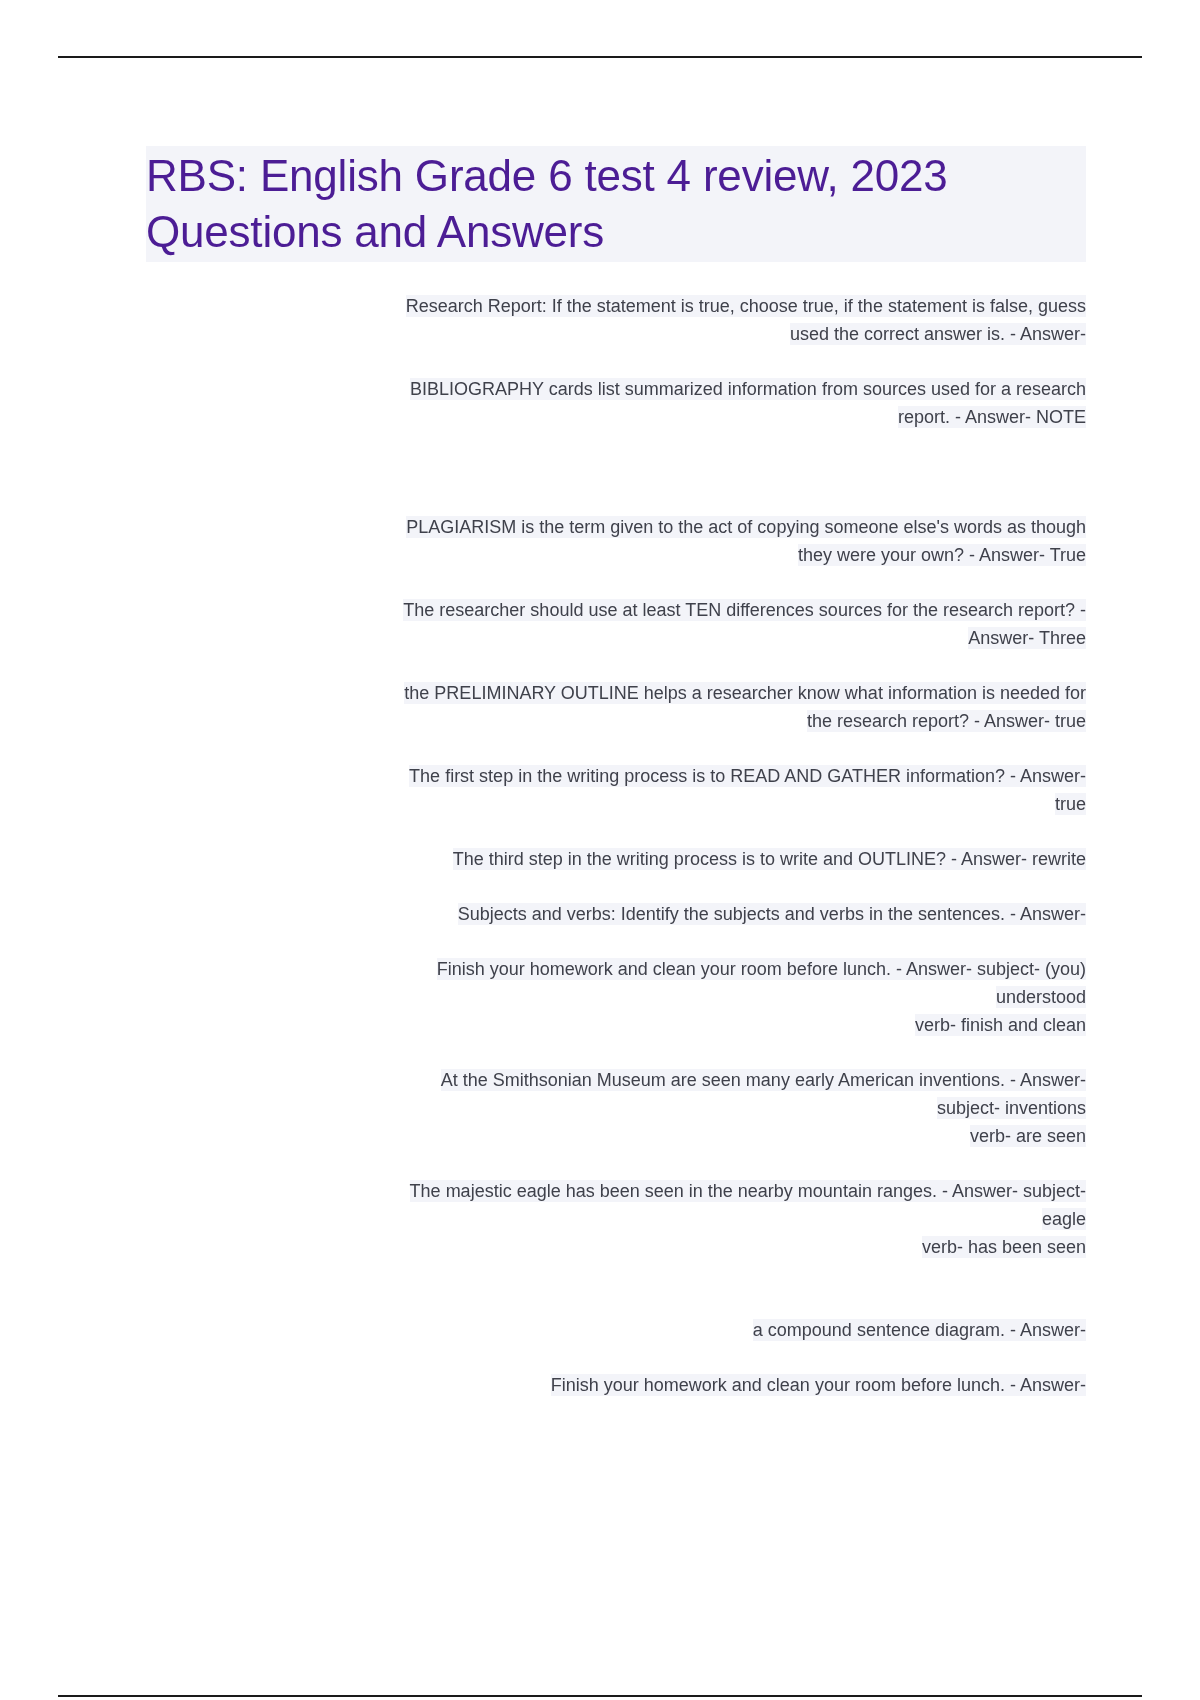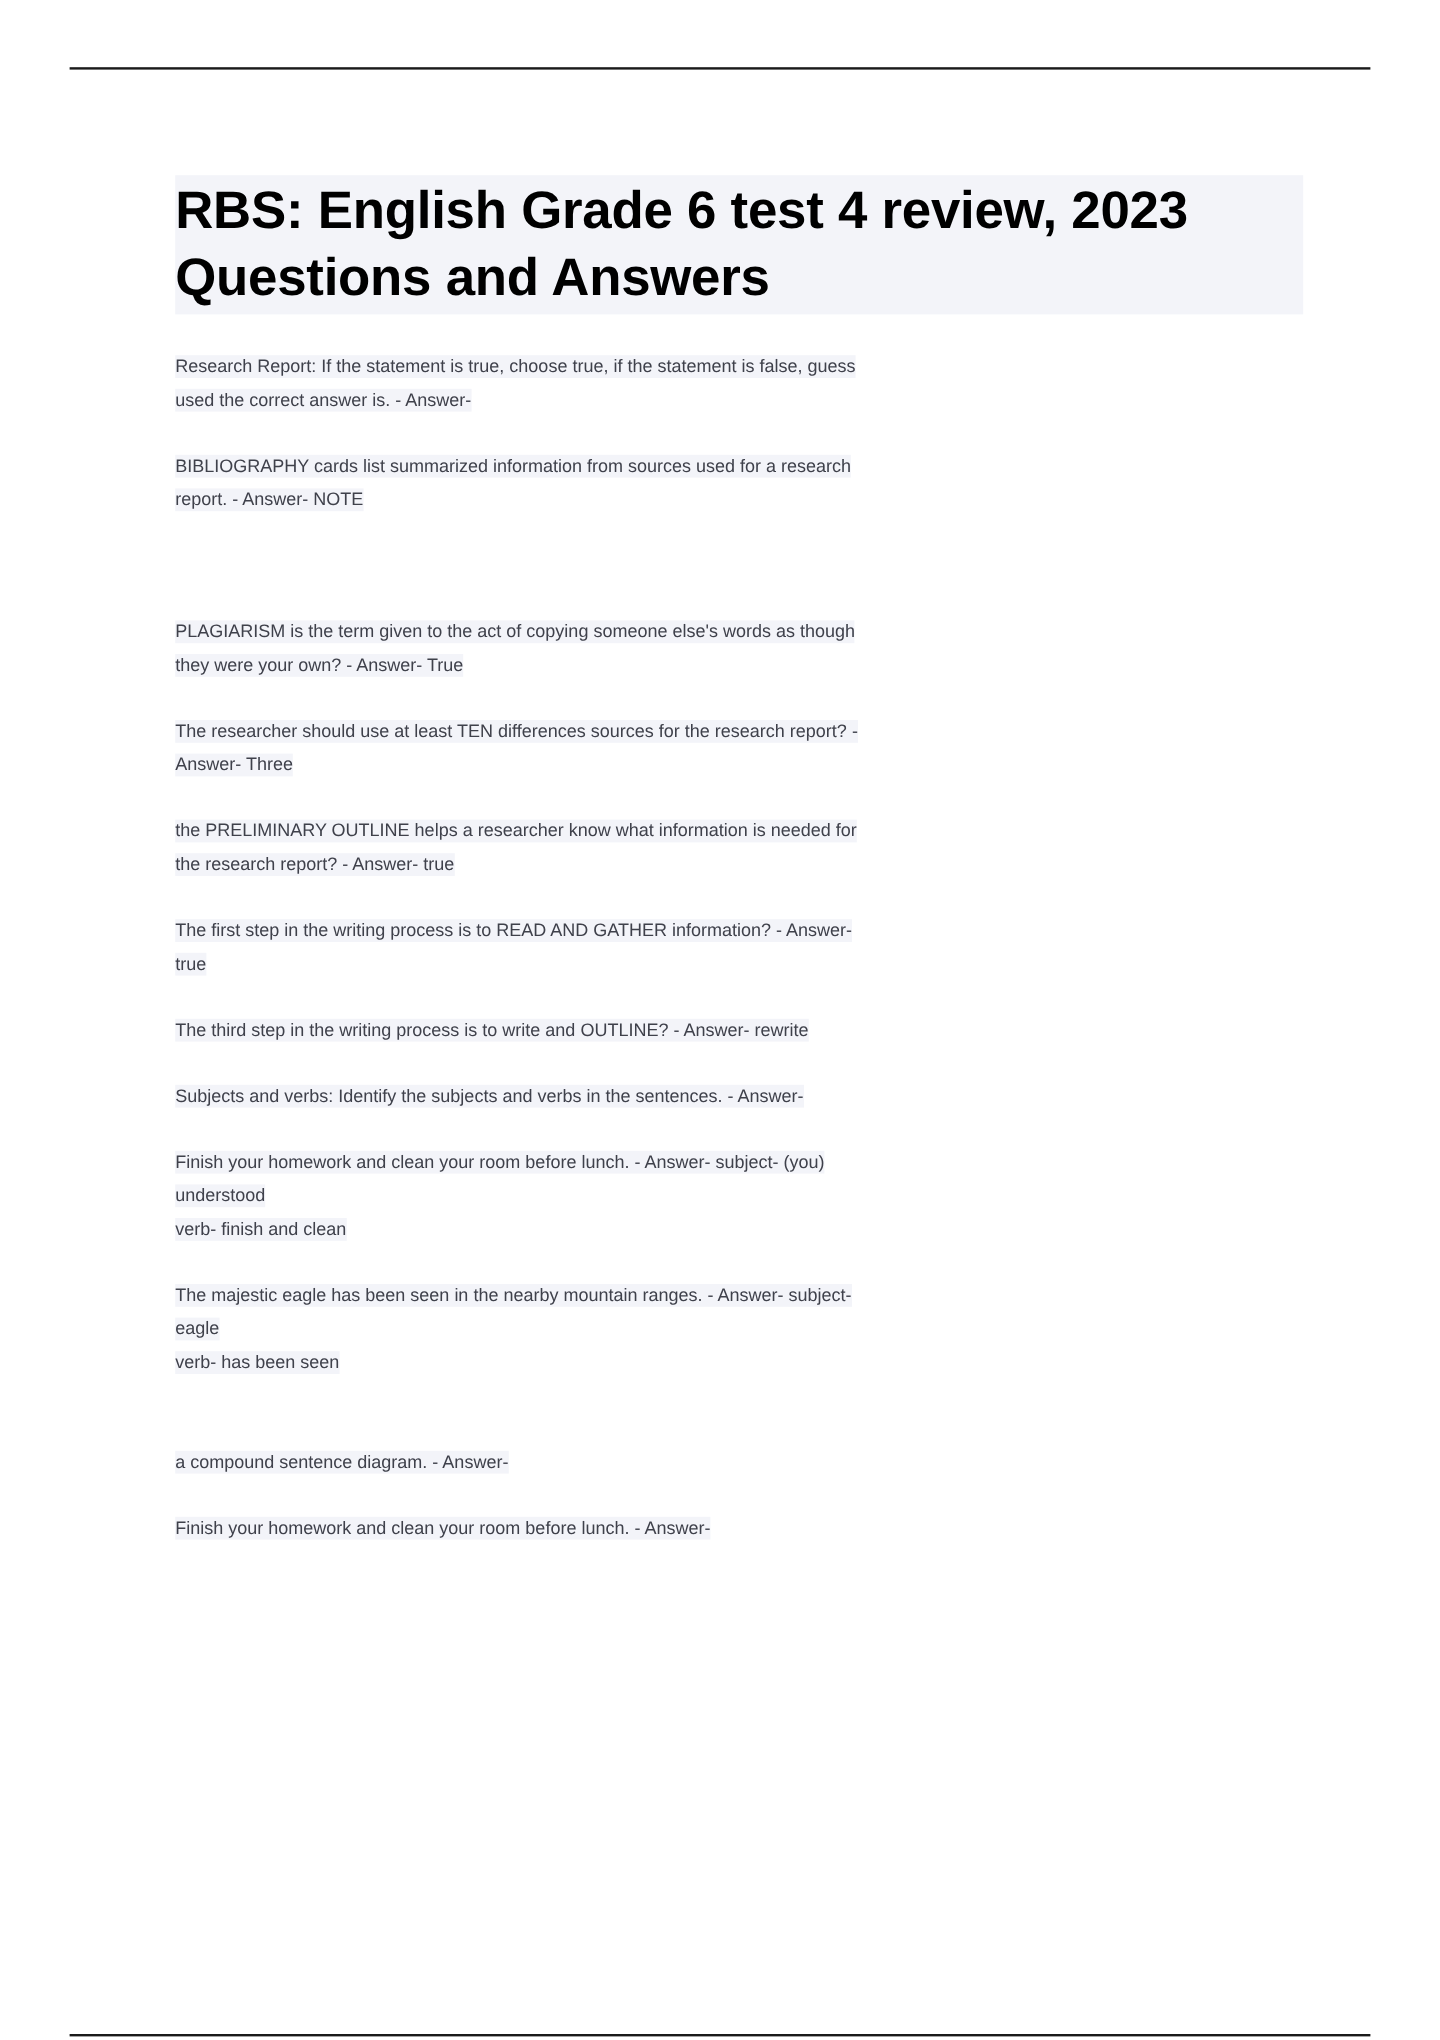--- a/index.html
+++ b/index.html
@@ -27,34 +27,35 @@
     .content {
       position: absolute;
       left: 146px;
       top: 146px;
       width: 940px;
     }
     .title {
       margin: 0;
       padding: 2px 8px 2px 0;
       background: #f3f4f9;
-      color: #000000;
-      font-weight: bold;
+      color: #4c1d95;
+      font-weight: normal;
       font-size: 44px;
       line-height: 56px;
       letter-spacing: -0.2px;
     }
     .qa-list {
       margin-top: 30px;
     }
     .qa {
       margin: 0 0 27px 0;
-      font-size: 15px;
+      font-size: 18px;
       line-height: 28px;
       color: #3f414b;
+      text-align: right;
     }
     .qa .line {
       display: inline;
       background: #f3f4f9;
       padding: 1px 0;
       box-decoration-break: clone;
       -webkit-box-decoration-break: clone;
       white-space: pre-wrap;
     }
   </style>
@@ -102,20 +103,25 @@
     </p>
     <p class="qa">
       <span class="line">Subjects and verbs: Identify the subjects and verbs in the sentences. - Answer-</span>
     </p>
     <p class="qa">
       <span class="line">Finish your homework and clean your room before lunch. - Answer- subject- (you)</span><br>
       <span class="line">understood</span><br>
       <span class="line">verb- finish and clean</span>
     </p>
     <p class="qa">
+      <span class="line">At the Smithsonian Museum are seen many early American inventions. - Answer-</span><br>
+      <span class="line">subject- inventions</span><br>
+      <span class="line">verb- are seen</span>
+    </p>
+    <p class="qa">
       <span class="line">The majestic eagle has been seen in the nearby mountain ranges. - Answer- subject-</span><br>
       <span class="line">eagle</span><br>
       <span class="line">verb- has been seen</span>
     </p>
     <p class="qa">
       <br>
       <span class="line">a compound sentence diagram. - Answer-</span>
     </p>
     <p class="qa">
       <span class="line">Finish your homework and clean your room before lunch. - Answer-</span>

